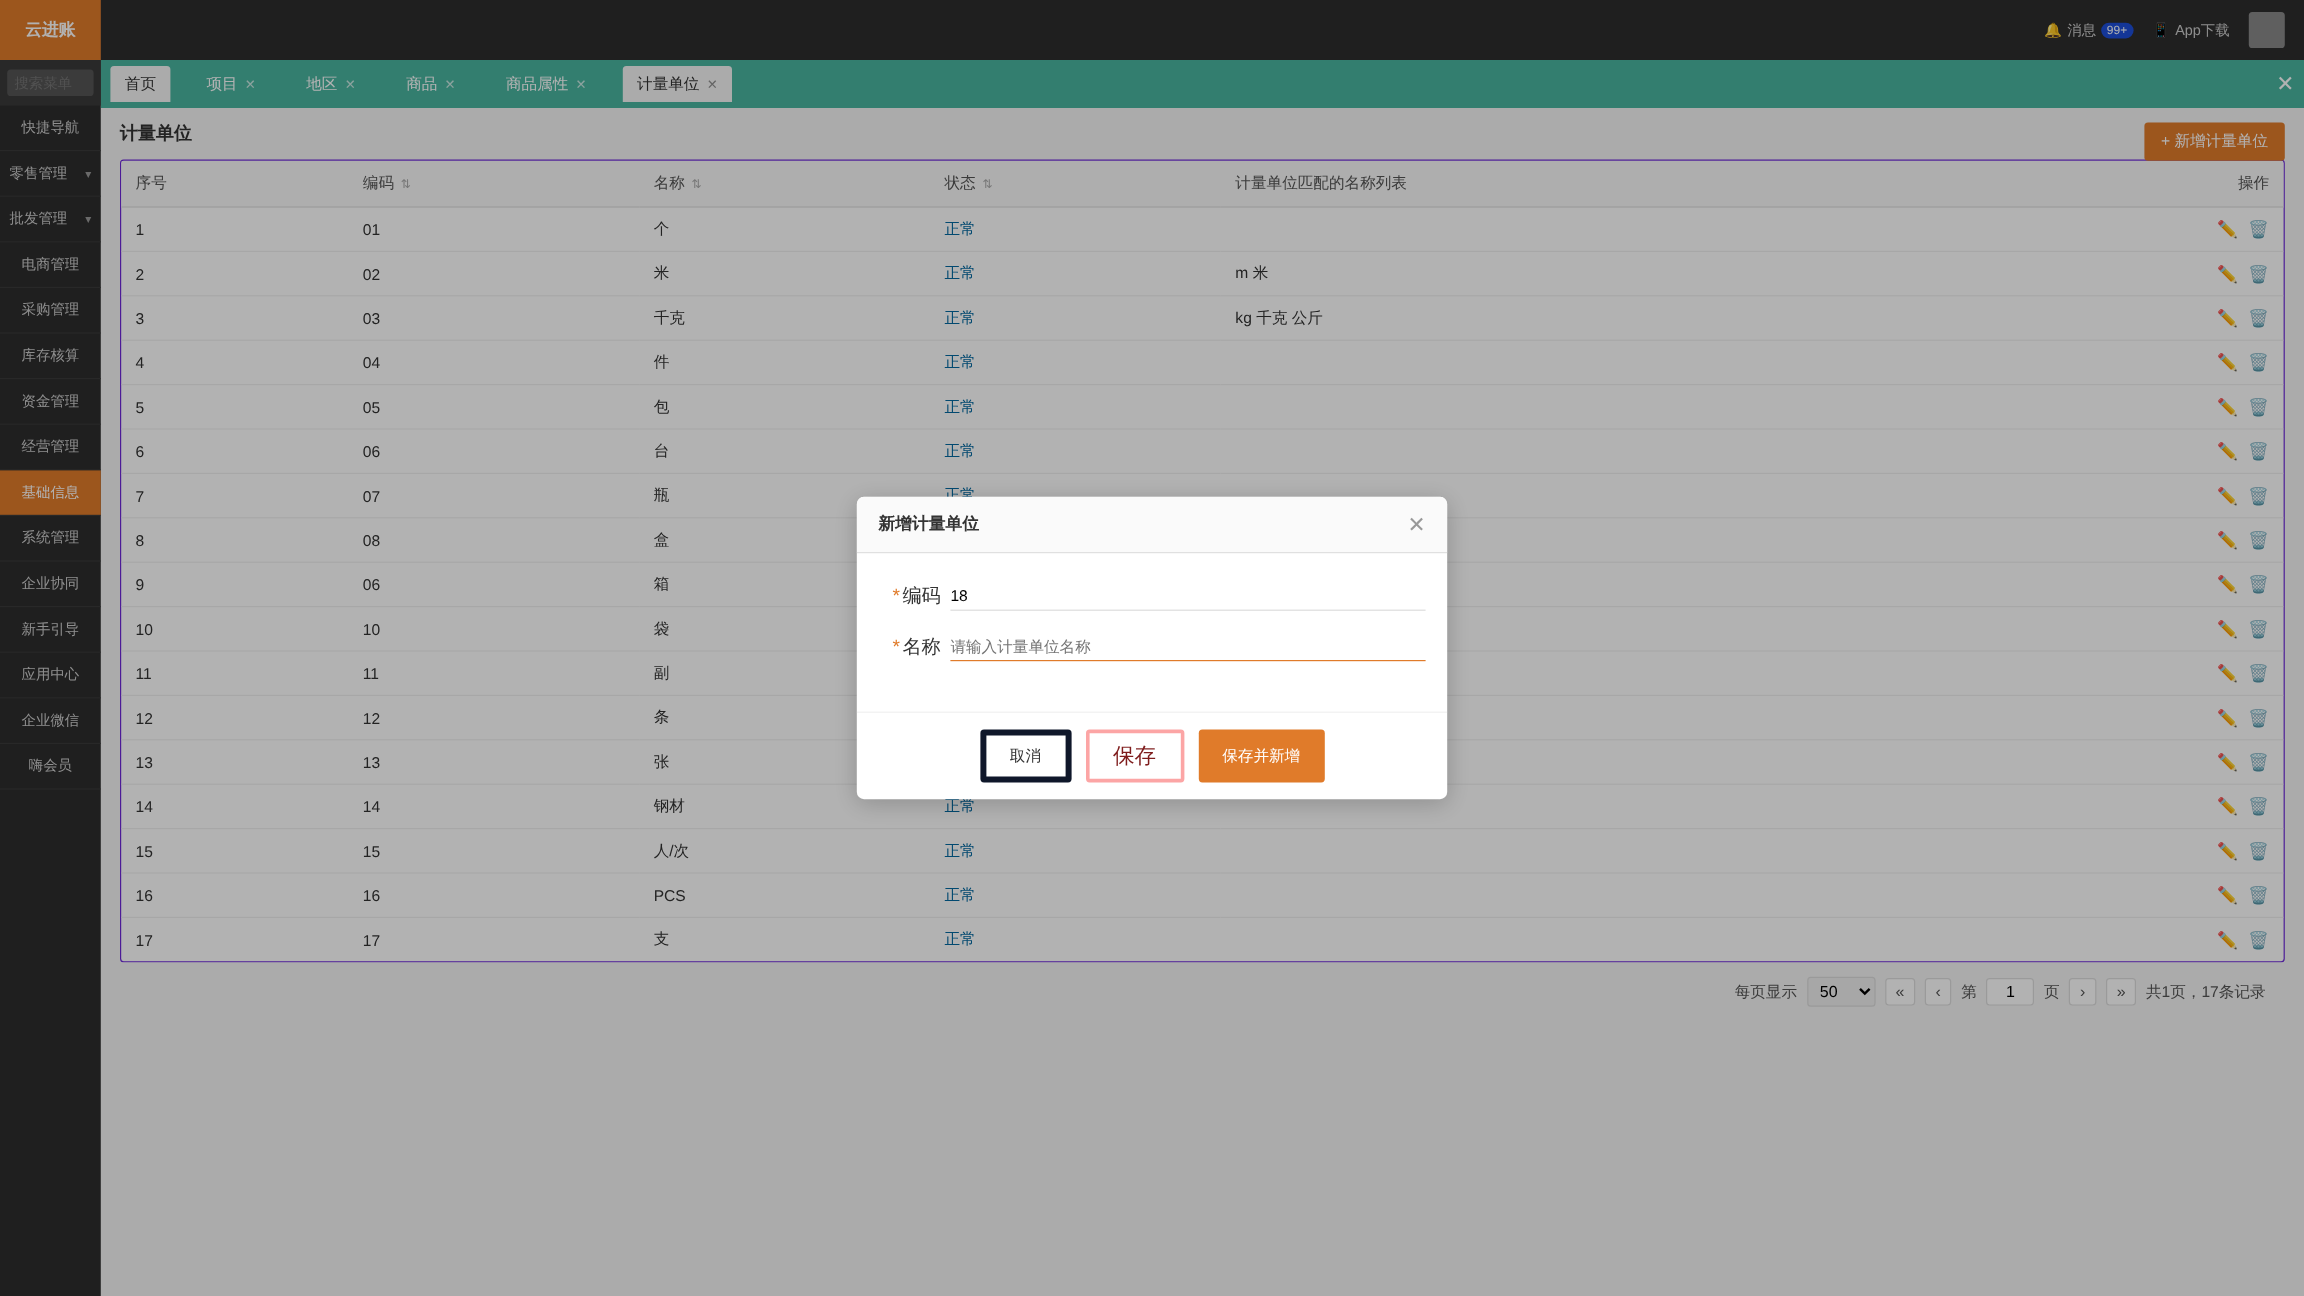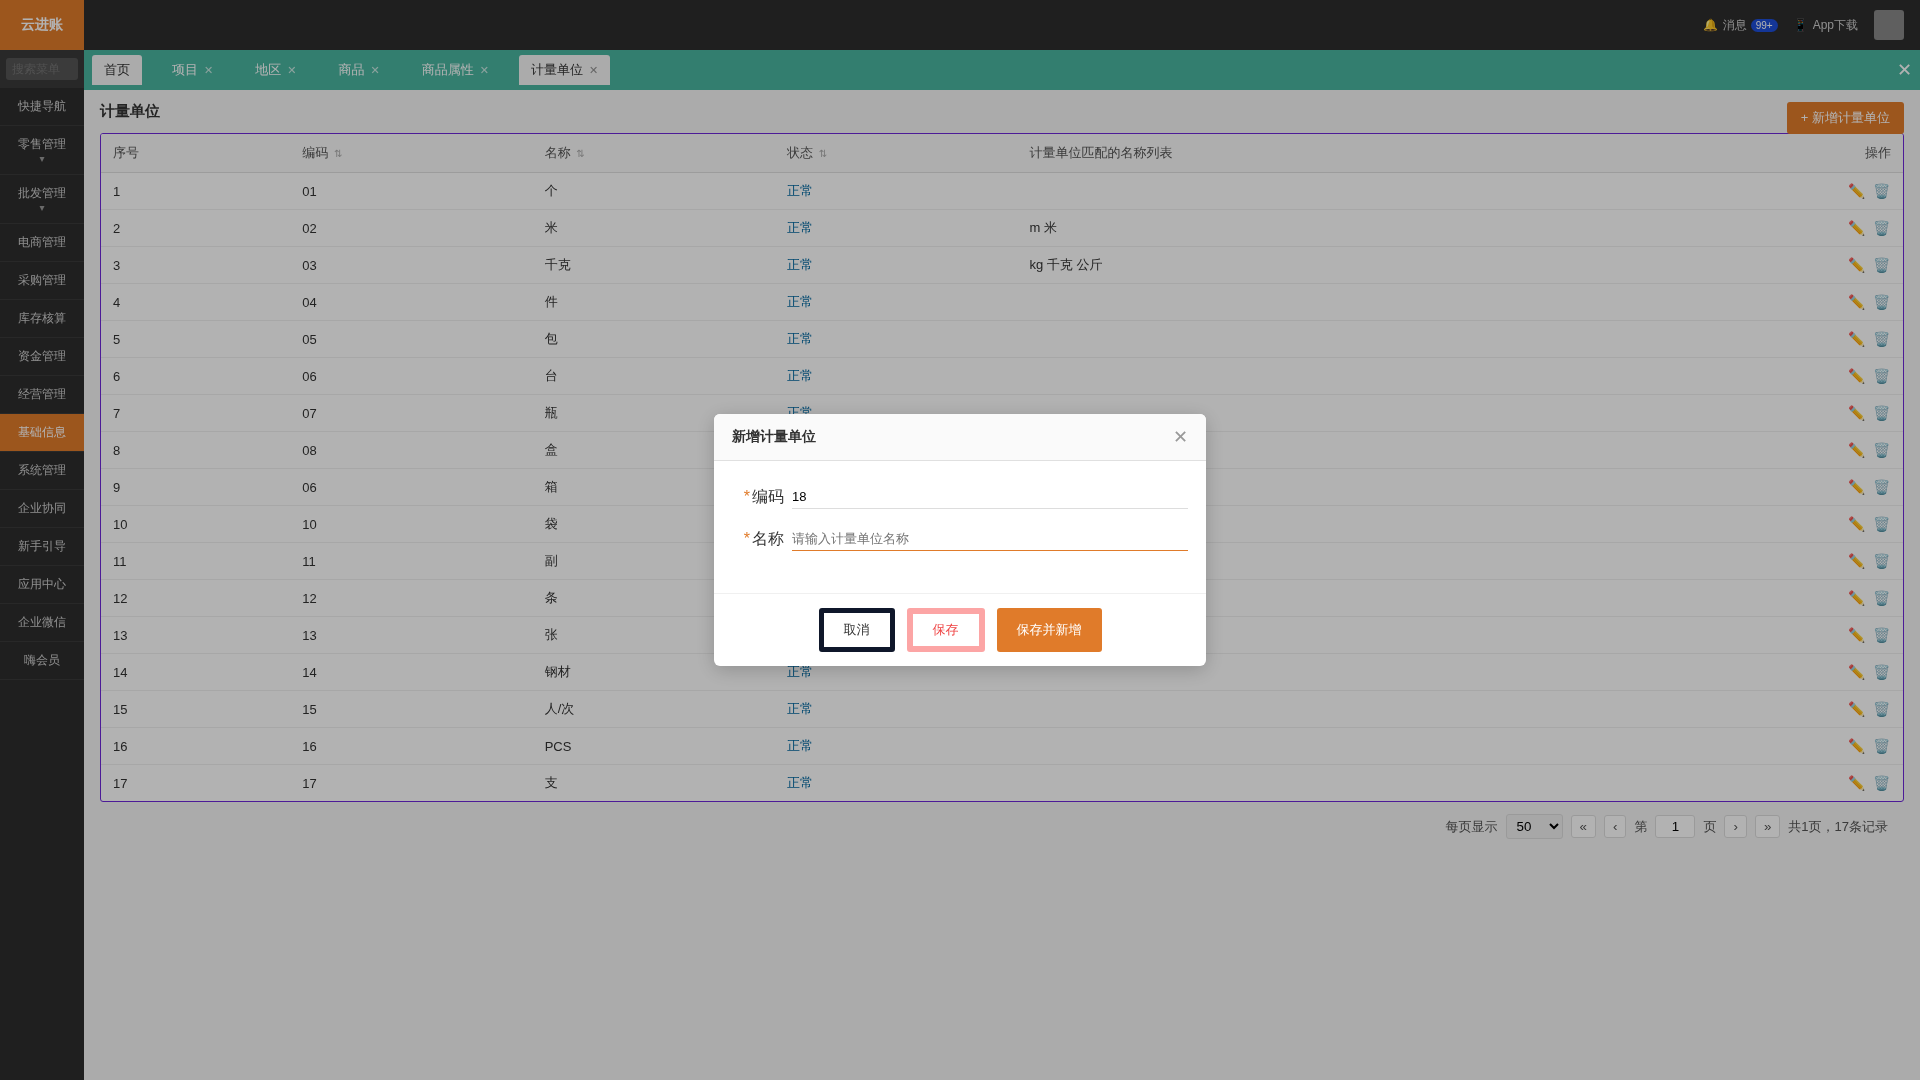--- a/index.html
+++ b/index.html
@@ -6,21 +6,21 @@
     body { font-family: 'Microsoft YaHei', Arial, sans-serif; font-size: 13px; background: #f0f0f0; display: flex; height: 1080px; width: 1920px; overflow: hidden; }
 
     
     .sidebar { width: 84px; background: #2d2d2d; display: flex; flex-direction: column; height: 100%; flex-shrink: 0; }
     .sidebar-logo { background: #e07b2a; padding: 8px; display: flex; align-items: center; justify-content: center; height: 50px; }
     .sidebar-logo-text { color: white; font-size: 14px; font-weight: bold; }
     .sidebar-search { padding: 8px 6px; background: #3a3a3a; }
     .sidebar-search input { width: 100%; background: #555; border: none; color: #ccc; padding: 4px 6px; border-radius: 3px; font-size: 12px; }
     .sidebar-nav-item { padding: 10px 6px; text-align: center; color: #ccc; cursor: pointer; font-size: 12px; border-bottom: 1px solid #3a3a3a; }
     .sidebar-nav-item.active { background: #e07b2a; color: white; }
-    .sidebar-nav-item.has-arrow { display: flex; align-items: center; justify-content: space-between; padding: 10px 8px; flex-direction: column; }
+    .sidebar-nav-item.has-arrow { display: flex; align-items: center; justify-content: space-between; padding: 10px 8px; }
     .sidebar-nav-item .arrow { font-size: 10px; color: #999; }
 
     
     .main { flex: 1; display: flex; flex-direction: column; overflow: hidden; }
 
     
     .topbar { background: #2d2d2d; height: 50px; display: flex; align-items: center; justify-content: flex-end; padding: 0 16px; gap: 16px; }
     .topbar-item { color: #ccc; display: flex; align-items: center; gap: 4px; font-size: 12px; cursor: pointer; }
     .topbar-badge { background: #1d4ed8; color: white; border-radius: 10px; padding: 1px 5px; font-size: 10px; }
     .topbar-avatar { width: 30px; height: 30px; background: #888; border-radius: 3px; }
@@ -64,21 +64,21 @@
     .modal-title { font-size: 14px; font-weight: bold; color: #333; }
     .modal-close { color: #999; cursor: pointer; font-size: 18px; line-height: 1; }
     .modal-body { padding: 24px 18px; }
     .form-row { display: flex; align-items: center; margin-bottom: 18px; }
     .form-label { width: 60px; text-align: right; padding-right: 8px; color: #333; font-size: 16px; }
     .form-label .required { color: #e07b2a; margin-right: 2px; }
     .form-input { flex: 1; border: none; border-bottom: 1px solid #ddd; padding: 4px 0; font-size: 13px; outline: none; }
     .form-input.focused { border-bottom-color: #e07b2a; }
     .modal-footer { padding: 14px 18px; display: flex; justify-content: center; gap: 12px; border-top: 1px solid #f0f0f0; }
     .btn-cancel { border: 5px solid #0f172a; background: white; color: #333; padding: 7px 20px; border-radius: 3px; cursor: pointer; font-size: 13px; }
-    .btn-save { border: 6px solid #fca5a5; background: white; color: #ef4444; padding: 7px 20px; border-radius: 3px; cursor: pointer; font-size: 13px; }
+    .btn-save { border: 3px solid #fca5a5; background: white; color: #7f1d1d; padding: 7px 20px; border-radius: 3px; cursor: pointer; font-size: 18px; }
     .btn-save-new { background: #e07b2a; color: white; padding: 7px 20px; border-radius: 3px; cursor: pointer; font-size: 13px; border: none; }
   </style>
 </head>
 <body>
 
 <div class="sidebar">
   <div class="sidebar-logo">
     <span class="sidebar-logo-text">云进账</span>
   </div>
   <div class="sidebar-search">

